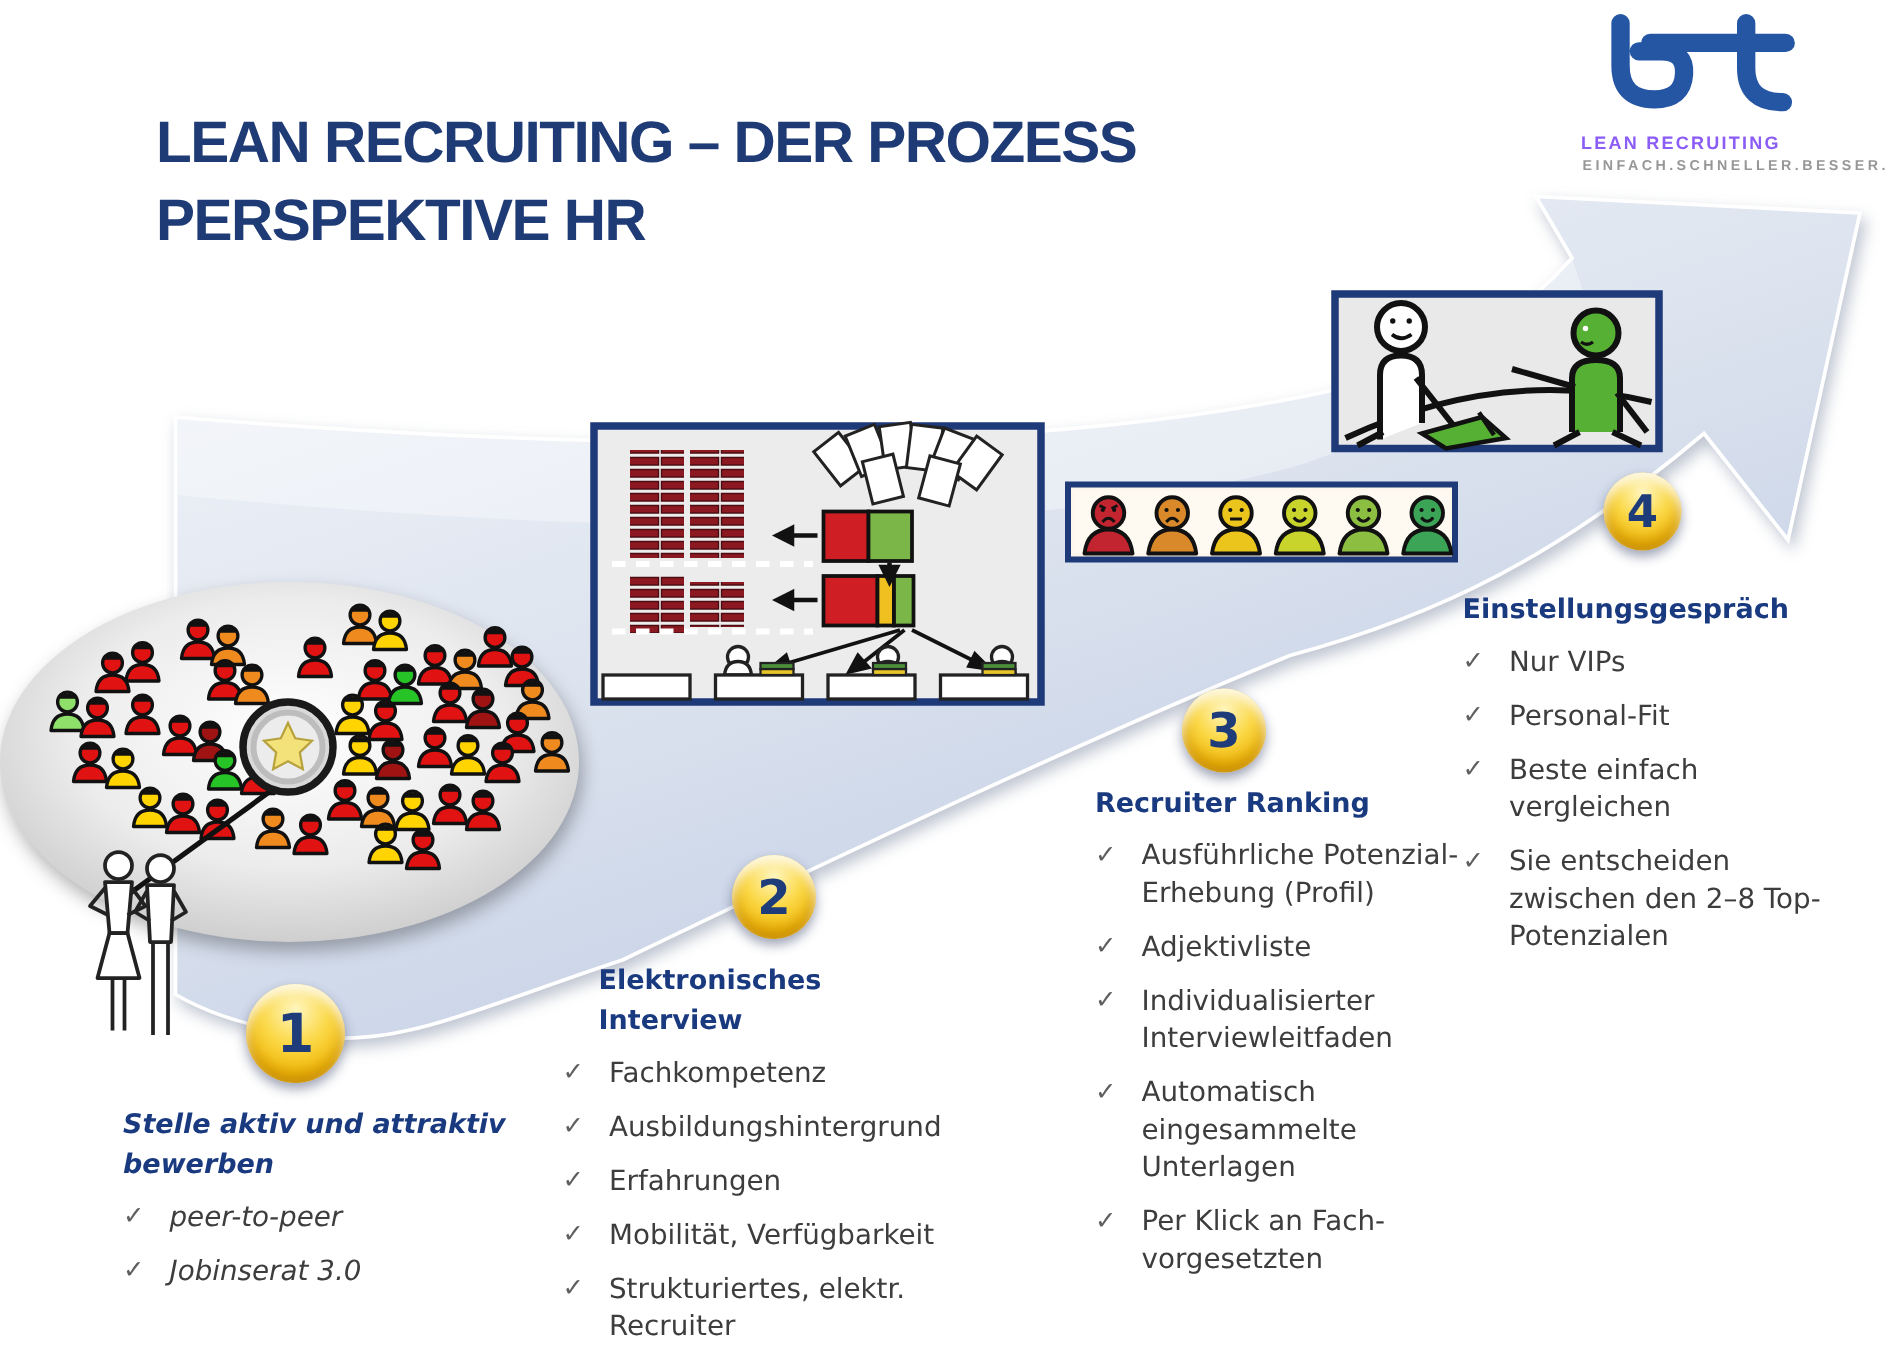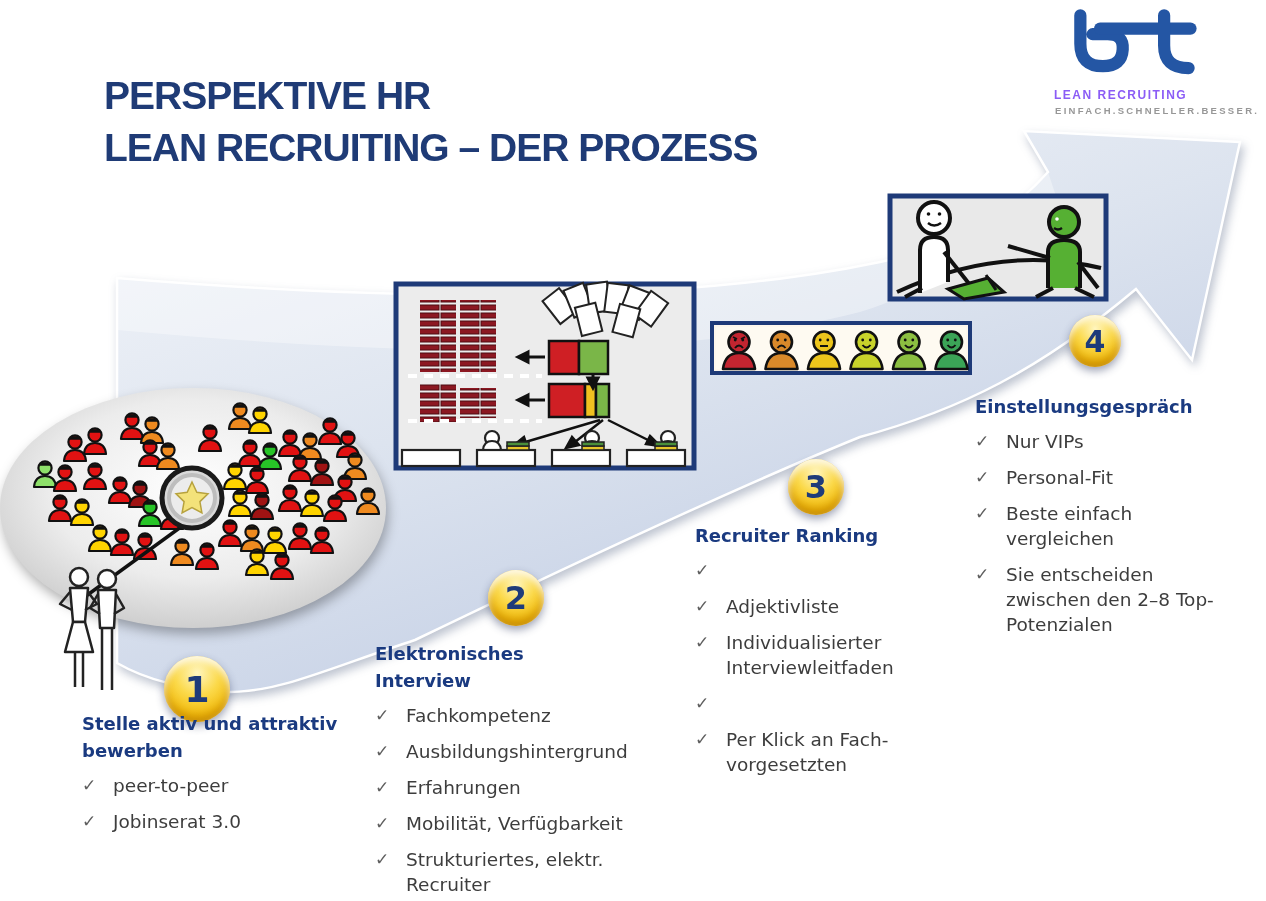--- a/index.html
+++ b/index.html
@@ -478,22 +478,22 @@
         <line x1="1053" y1="288" x2="1036" y2="297" stroke="#111" stroke-width="4"></line>
         <line x1="1075" y1="288" x2="1094" y2="297" stroke="#111" stroke-width="4"></line>
         <circle cx="1064" cy="222" r="15" fill="#56b033" stroke="#111" stroke-width="4"></circle>
         <circle cx="1057" cy="219" r="1.8" fill="#fff"></circle>
         <path d="M1054,228 Q1058,231 1062,228" fill="none" stroke="#111" stroke-width="2.2"></path>
       </g>
     </g>
   </svg>
 
   <div class="title">
+    <div>LEAN RECRUITING – DER PROZESS</div>
     <div>PERSPEKTIVE HR</div>
-    <div>LEAN RECRUITING – DER PROZESS</div>
   </div>
 
   <div class="logo">
     <svg class="mark" viewBox="0 0 160 85">
       <g fill="none" stroke="#2456a4" stroke-width="13" stroke-linecap="round" stroke-linejoin="round">
         <path d="M23,10 L23,40 Q23,64 47,64 Q67,64 68,46 Q69,30 52,30 L36,30"></path>
         <path d="M44,24 L140,24"></path>
         <path d="M112,10 L112,42 Q112,66 138,66"></path>
       </g>
     </svg>
@@ -507,36 +507,36 @@
   <div class="badge" style="left:488px;top:570px;width:56px;height:56px;font-size:32px;">
       <span>2</span>
     </div>
   <div class="badge" style="left:788px;top:459px;width:56px;height:56px;font-size:32px;">
       <span>3</span>
     </div>
   <div class="badge" style="left:1069px;top:315px;width:52px;height:52px;font-size:30px;">
       <span>4</span>
     </div>
 
-  <div class="step" style="left:82px;top:710px;width:285px;">
+  <div class="step" style="left:82px;top:736px;width:285px;font-style:italic;">
     <h2>Stelle aktiv und attraktiv bewerben</h2>
     <ul>
       <li>
           <span class="chk">✓</span>
           <span>peer-to-peer</span>
         </li>
       <li>
           <span class="chk">✓</span>
           <span>Jobinserat 3.0</span>
         </li>
     </ul>
   </div>
 
   <div class="step" style="left:375px;top:640px;width:315px;">
-    <h2 style="width:220px;">Elektronisches Interview</h2>
+    <h2 style="width:220px;margin-left:24px;">Elektronisches Interview</h2>
     <ul>
       <li>
           <span class="chk">✓</span>
           <span>Fachkompetenz</span>
         </li>
       <li>
           <span class="chk">✓</span>
           <span>Ausbildungshintergrund</span>
         </li>
       <li>
@@ -547,36 +547,38 @@
           <span class="chk">✓</span>
           <span>Mobilität, Verfügbarkeit</span>
         </li>
       <li>
           <span class="chk">✓</span>
           <span>Strukturiertes, elektr. Recruiter</span>
         </li>
     </ul>
   </div>
 
-  <div class="step" style="left:695px;top:522px;width:262px;">
+  <div class="step" style="left:730px;top:522px;width:262px;">
     <h2 class="nowrap">Recruiter Ranking</h2>
     <ul>
       <li>
           <span class="chk">✓</span>
+          <span>Ausführliche Potenzial-Erhebung (Profil)</span>
         </li>
       <li>
           <span class="chk">✓</span>
           <span>Adjektivliste</span>
         </li>
       <li>
           <span class="chk">✓</span>
           <span>Individualisierter Interviewleitfaden</span>
         </li>
       <li>
           <span class="chk">✓</span>
+          <span>Automatisch eingesammelte Unterlagen</span>
         </li>
       <li>
           <span class="chk">✓</span>
           <span>Per Klick an Fach-vorgesetzten</span>
         </li>
     </ul>
   </div>
 
   <div class="step" style="left:975px;top:393px;width:250px;">
     <h2 class="nowrap">Einstellungsgespräch</h2>

